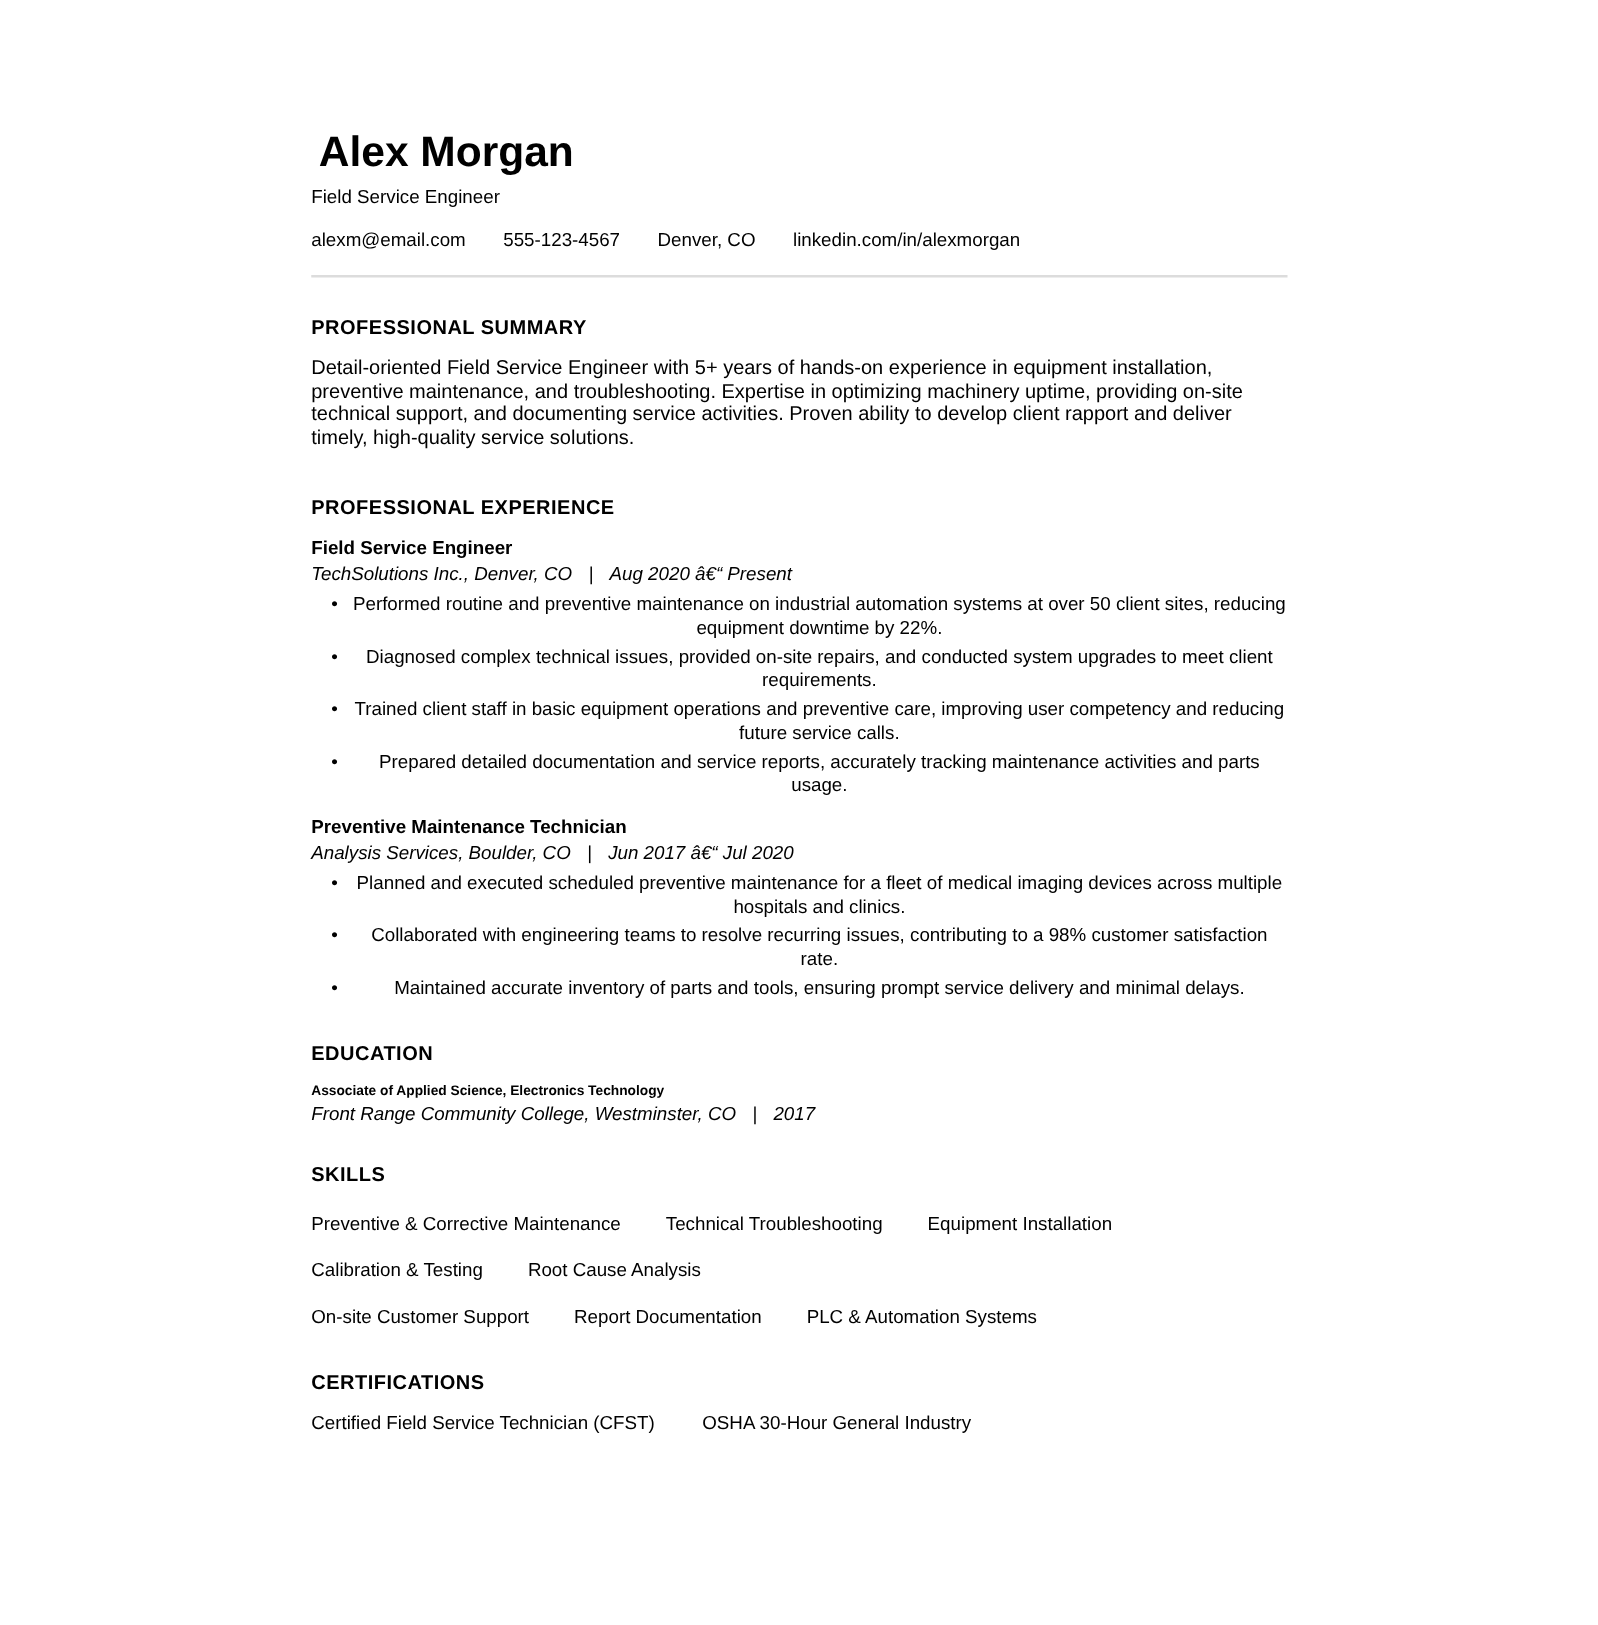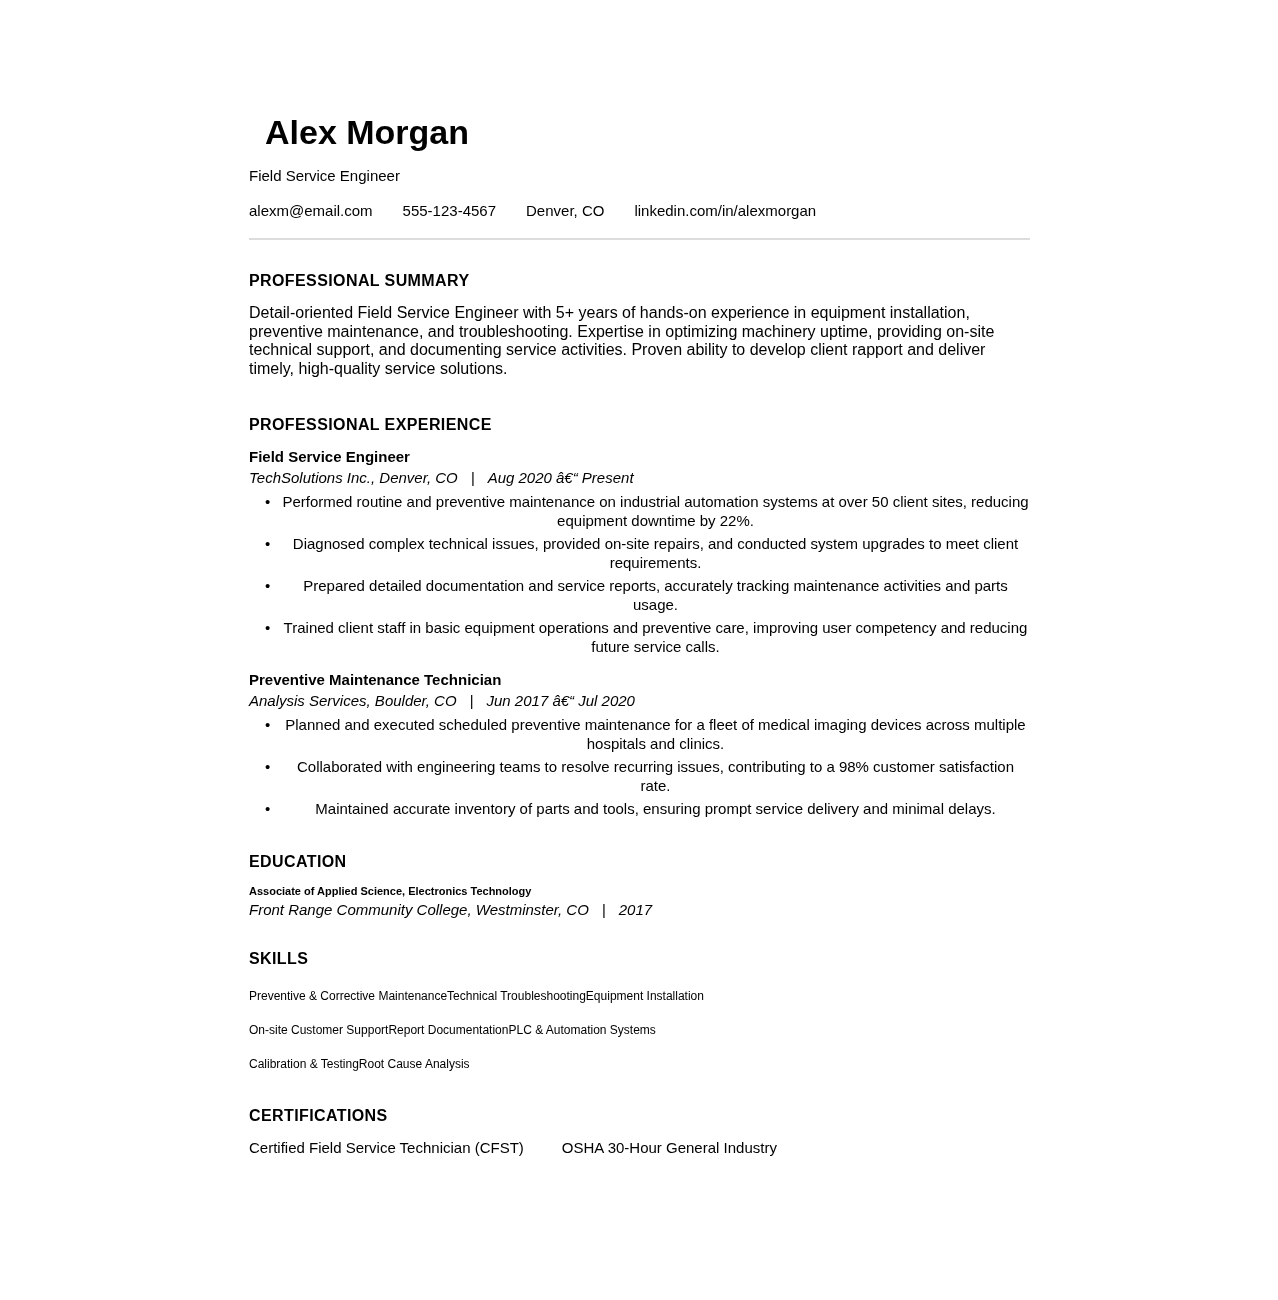--- a/index.html
+++ b/index.html
@@ -12,21 +12,21 @@
   }
   .resume {
     position: absolute;
     left: 249px; top: 97px;
     width: 781px;
   }
   .name {
     font-size: 34px;
     font-weight: bold;
     line-height: 1.12;
-    margin: 16px;
+    margin: 6px;
   }
   .subtitle {
     font-size: 15px;
     margin-top: 8px;
   }
   .contact-row {
     margin-top: 18px;
     font-size: 15px;
     display: flex;
     gap: 30px;
@@ -82,21 +82,22 @@
     font-size: 11px;
     font-weight: bold;
   }
   .school-meta {
     font-size: 15px;
     font-style: italic;
     margin-top: 4px;
   }
   .tag-row {
     display: flex;
-    font-size: 12px;
+    gap: 36px;
+    font-size: 15px;
     margin-top: 20px;
   }
   .tag-row:first-of-type { margin-top: 21px; }
   .certs-row {
     display: flex;
     gap: 38px;
     font-size: 15px;
   }
 </style>
 </head>
@@ -125,22 +126,22 @@
     <h2 class="section-heading">PROFESSIONAL EXPERIENCE</h2>
 
     <div class="job">
       <div class="job-title">Field Service Engineer</div>
       <div class="job-meta">
         <span>TechSolutions Inc., Denver, CO</span><span class="meta-sep">|</span><span>Aug 2020 â€“ Present</span>
       </div>
       <ul class="bullets">
         <li>Performed routine and preventive maintenance on industrial automation systems at over 50 client sites, reducing equipment downtime by 22%.</li>
         <li>Diagnosed complex technical issues, provided on-site repairs, and conducted system upgrades to meet client requirements.</li>
+        <li>Trained client staff in basic equipment operations and preventive care, improving user competency and reducing future service calls.</li>
         <li>Prepared detailed documentation and service reports, accurately tracking maintenance activities and parts usage.</li>
-        <li>Trained client staff in basic equipment operations and preventive care, improving user competency and reducing future service calls.</li>
       </ul>
     </div>
 
     <div class="job">
       <div class="job-title">Preventive Maintenance Technician</div>
       <div class="job-meta">
         <span>Analysis Services, Boulder, CO</span><span class="meta-sep">|</span><span>Jun 2017 â€“ Jul 2020</span>
       </div>
       <ul class="bullets">
         <li>Planned and executed scheduled preventive maintenance for a fleet of medical imaging devices across multiple hospitals and clinics.</li>
@@ -159,27 +160,27 @@
   </div>
 
   <div class="section">
     <h2 class="section-heading">SKILLS</h2>
     <div class="tag-row">
       <span>Preventive &amp; Corrective Maintenance</span>
       <span>Technical Troubleshooting</span>
       <span>Equipment Installation</span>
     </div>
     <div class="tag-row">
+      <span>Calibration &amp; Testing</span>
+      <span>Root Cause Analysis</span>
+    </div>
+    <div class="tag-row">
       <span>On-site Customer Support</span>
       <span>Report Documentation</span>
       <span>PLC &amp; Automation Systems</span>
-    </div>
-    <div class="tag-row">
-      <span>Calibration &amp; Testing</span>
-      <span>Root Cause Analysis</span>
     </div>
   </div>
 
   <div class="section" style="margin-top:36px;">
     <h2 class="section-heading">CERTIFICATIONS</h2>
     <div class="certs-row">
       <span>Certified Field Service Technician (CFST)</span>
       <span>OSHA 30-Hour General Industry</span>
     </div>
   </div>

